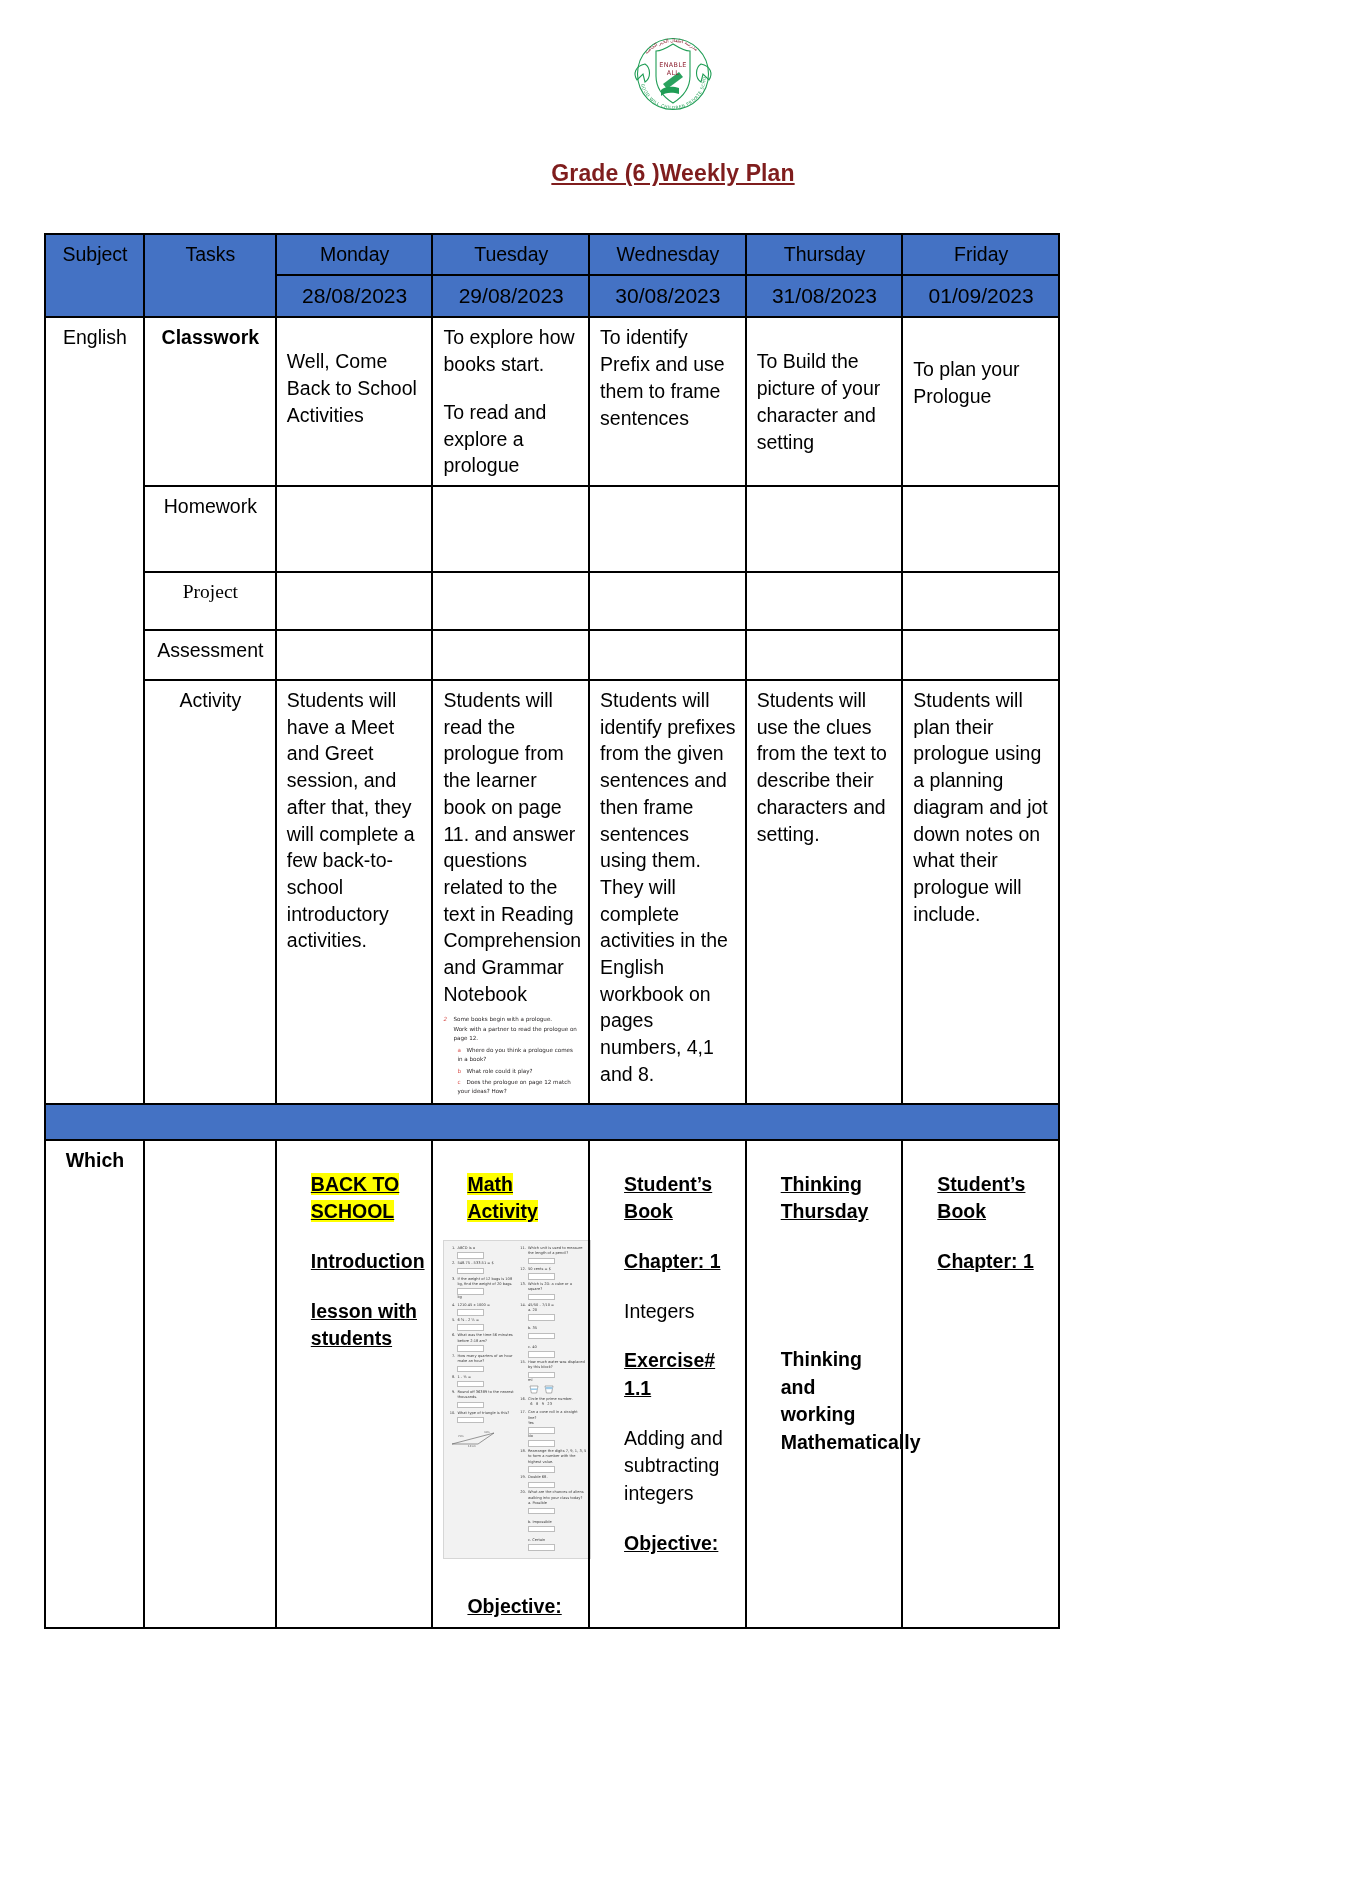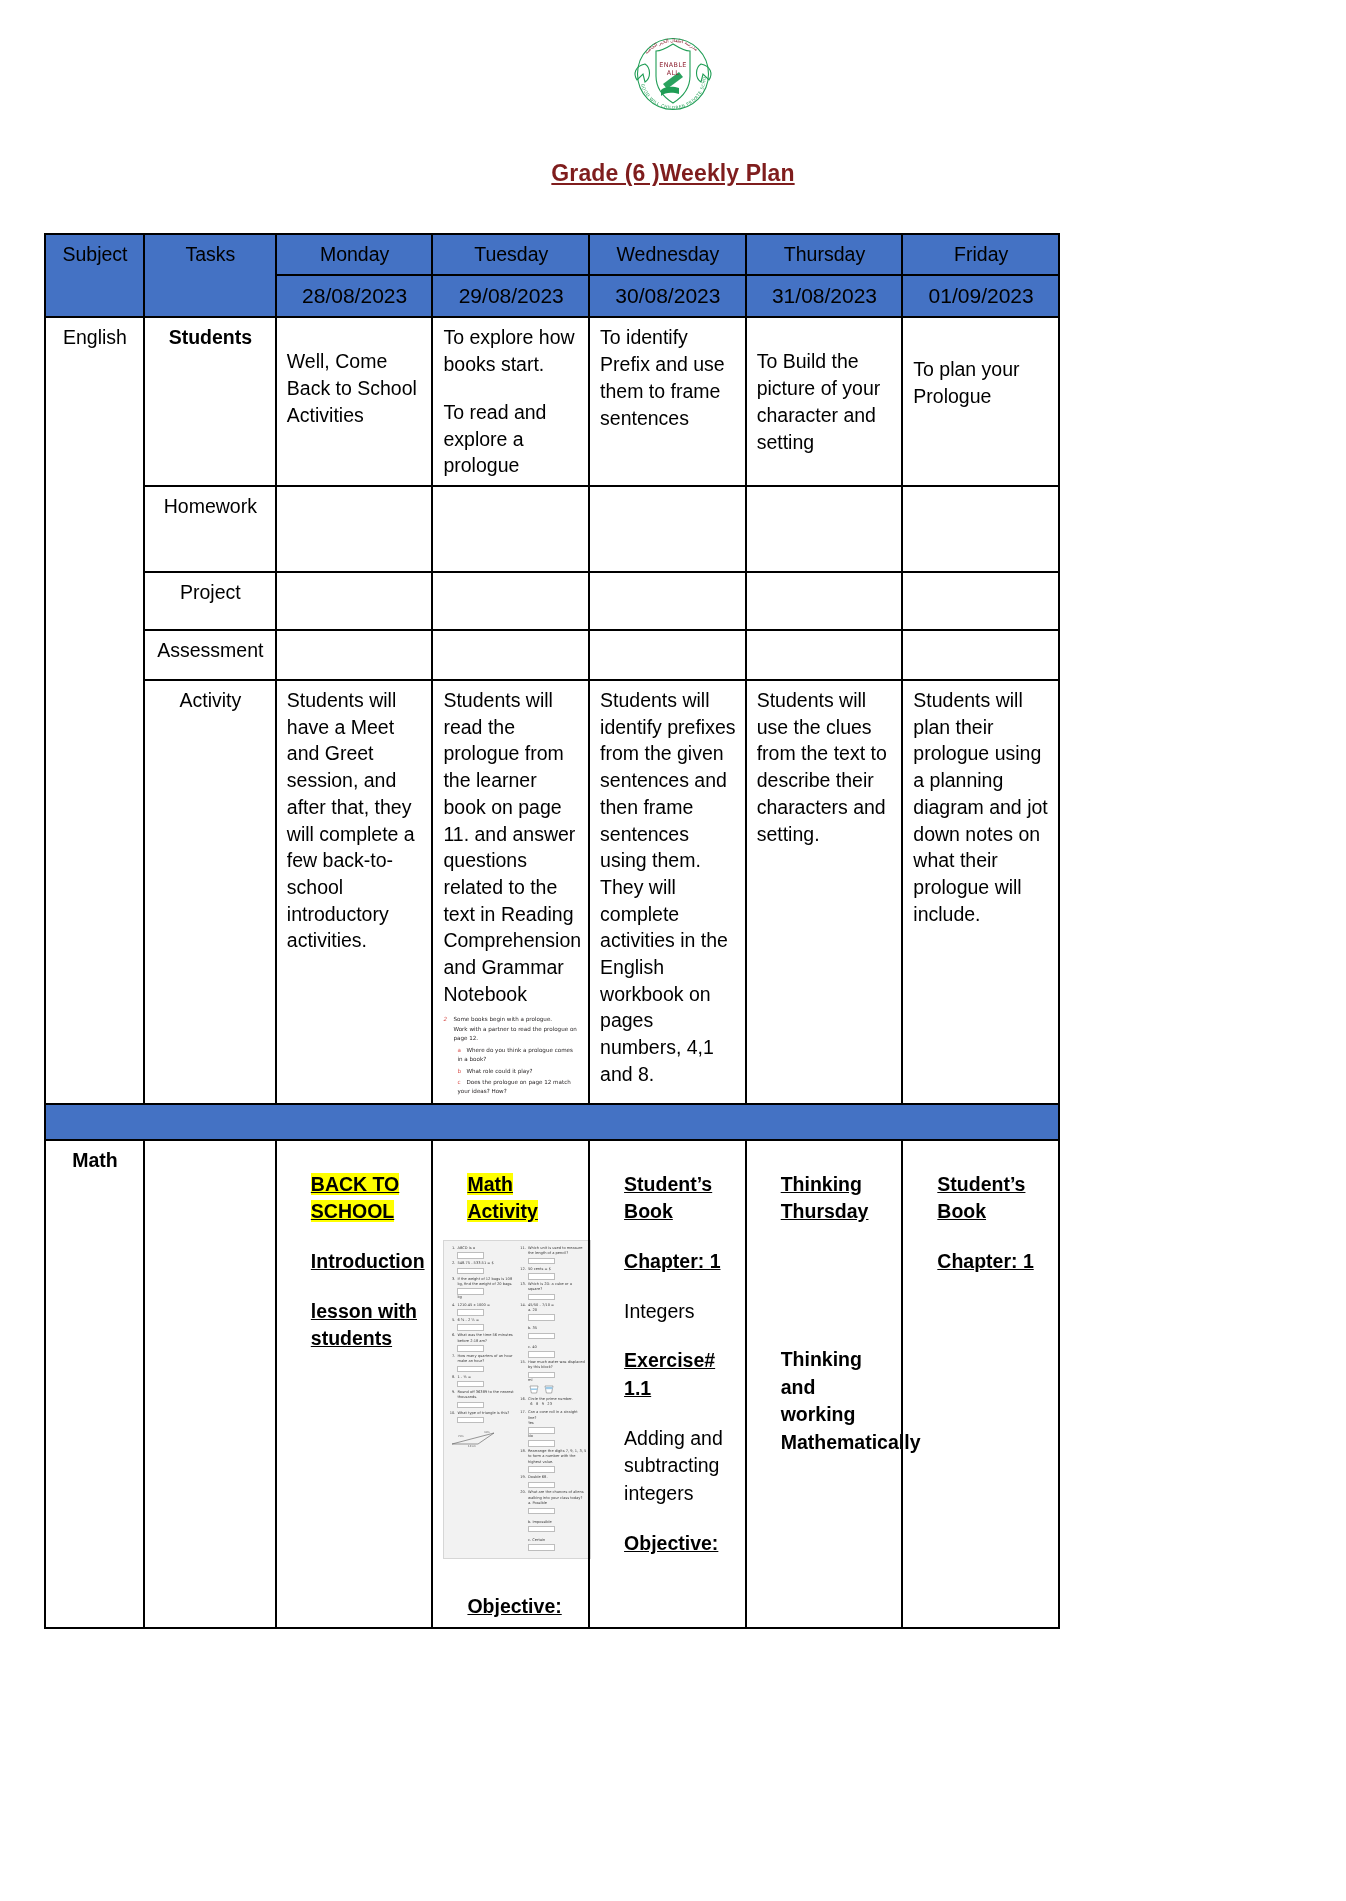--- a/index.html
+++ b/index.html
@@ -257,41 +257,41 @@
       <tr>
         <td class="hdr-date">28/08/2023</td>
         <td class="hdr-date">29/08/2023</td>
         <td class="hdr-date">30/08/2023</td>
         <td class="hdr-date">31/08/2023</td>
         <td class="hdr-date">01/09/2023</td>
       </tr>
 
       <tr>
         <td class="cell-subject" rowspan="5">English</td>
-        <td class="cell-task bold">Students</td>
+        <td class="cell-task bold">Classwork</td>
         <td class="cell-body pad-top-1">Well, Come Back to School Activities</td>
         <td class="cell-body">
           <p>To explore how books start.</p>
           <p>To read and explore a prologue</p>
         </td>
         <td class="cell-body">To identify Prefix and use them to frame sentences</td>
         <td class="cell-body pad-top-1">To Build the picture of your character and setting</td>
         <td class="cell-body pad-top-2">To plan your Prologue</td>
       </tr>
 
       <tr style="height:86px;">
         <td class="cell-task">Homework</td>
         <td class="cell-body"></td>
         <td class="cell-body"></td>
         <td class="cell-body"></td>
         <td class="cell-body"></td>
         <td class="cell-body"></td>
       </tr>
 
-      <tr style="height:58px;">
+      <tr style="height:58px;font-family:Liberation Serif, serif;">
         <td class="cell-task">Project</td>
         <td class="cell-body"></td>
         <td class="cell-body"></td>
         <td class="cell-body"></td>
         <td class="cell-body"></td>
         <td class="cell-body"></td>
       </tr>
 
       <tr style="height:50px;border-radius:13px;">
         <td class="cell-task">Assessment</td>
@@ -321,21 +321,21 @@
 They will complete activities in the English workbook on pages numbers, 4,1 and 8.</td>
         <td class="cell-body">Students will use the clues from the text to describe their characters and setting.</td>
         <td class="cell-body">Students will plan their prologue using a planning diagram and jot down notes on what their prologue will include.</td>
       </tr>
 
       <tr>
         <td class="blank-blue" colspan="7"></td>
       </tr>
 
       <tr>
-        <td class="cell-subject bold">Math</td>
+        <td class="cell-subject bold">Which</td>
         <td class="cell-body"></td>
 
         <td class="cell-body mathcell pad-top-1">
           <p><span class="hl">BACK TO SCHOOL</span></p>
           <p class="gap"><span class="u-bold">Introduction</span></p>
           <p class="gap"><span class="u-bold">lesson with students</span></p>
         </td>
 
         <td class="cell-body mathcell pad-top-1">
           <p><span class="hl">Math Activity</span></p>

